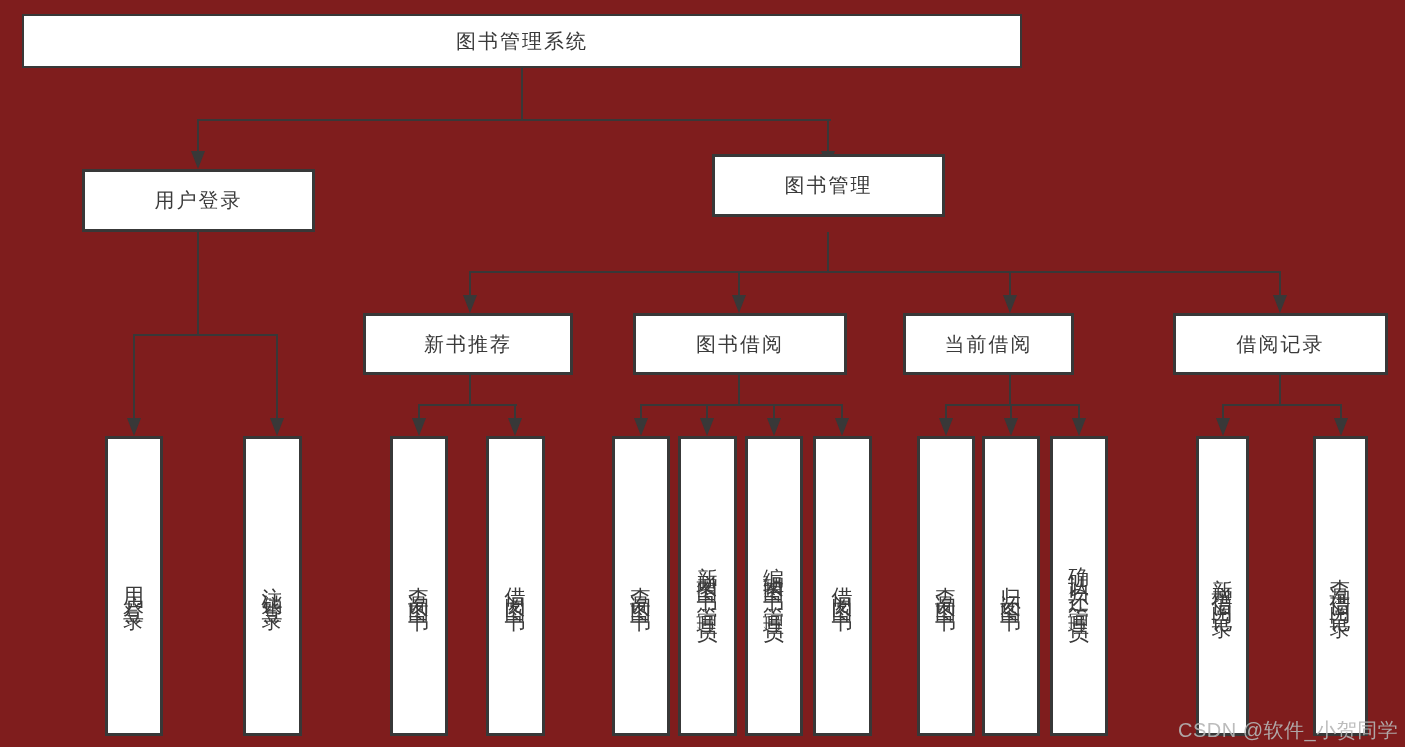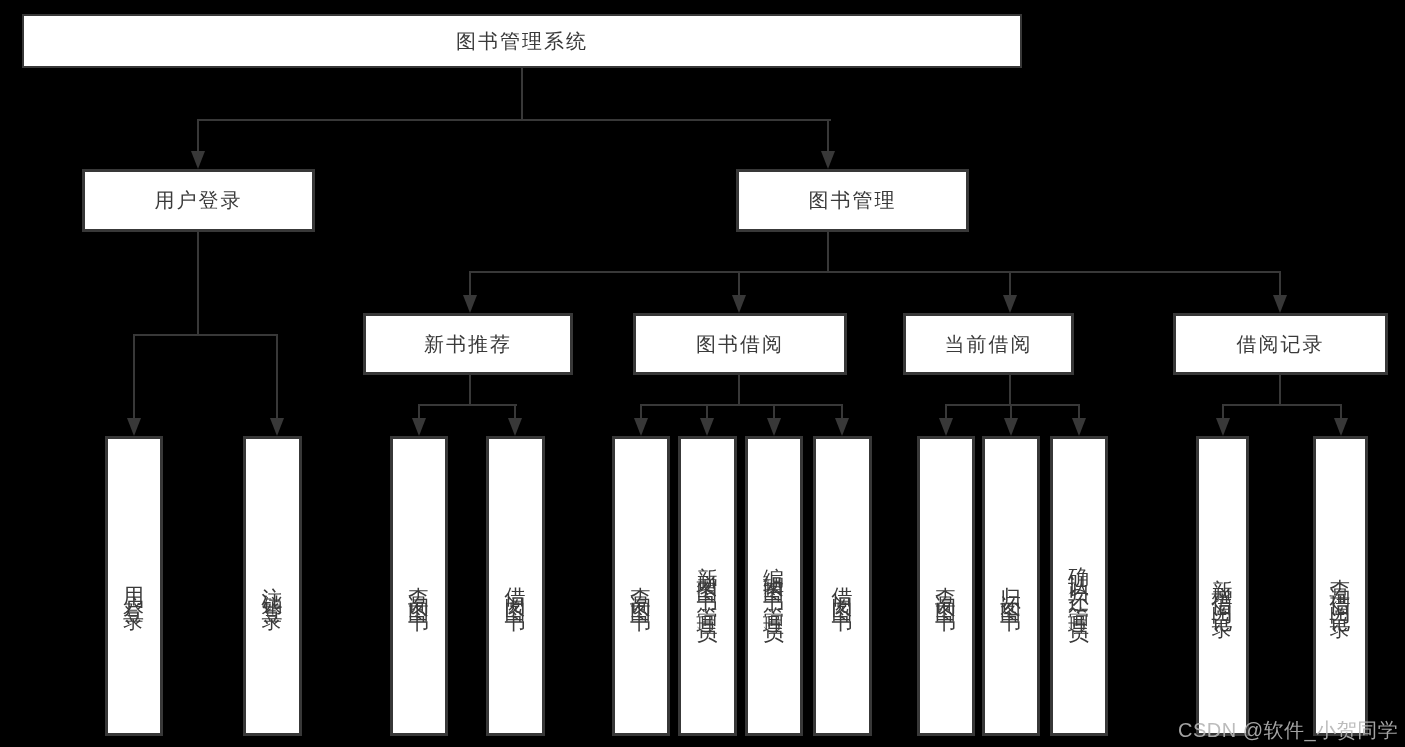--- a/index.html
+++ b/index.html
@@ -5,21 +5,21 @@
   :root{
     --line:#383838;
     --text:#3a3a3a;
   }
   html,body{margin:0;padding:0;background:#ffffff;}
   body{font-family:"Liberation Sans","DejaVu Sans",sans-serif;}
   .canvas{
     position:relative;
     width:1405px;
     height:747px;
-    background:#000000;
+    background:#7f1d1d;
     overflow:hidden;
   }
   .node{
     position:absolute;
     box-sizing:border-box;
     background:#ffffff;
     border:3px solid var(--line);
     color:var(--text);
     display:flex;
     align-items:center;
@@ -76,21 +76,21 @@
   <div class="vline" style="left:521px;top:68px;height:53px;"></div>
   <div class="hline" style="left:197px;top:119px;width:634px;"></div>
   <div class="vline" style="left:197px;top:119px;height:33px;"></div>
   <div class="arr" style="left:191px;top:151px;"></div>
   <div class="vline" style="left:827px;top:119px;height:33px;"></div>
   <div class="arr" style="left:821px;top:151px;"></div>
 
   <div class="node hnode" style="left:82px;top:169px;width:233px;height:63px;">
     <span>用户登录</span>
   </div>
-  <div class="node hnode" style="left:712px;top:169px;width:233px;height:63px;margin-left:24px;">
+  <div class="node hnode" style="left:712px;top:154px;width:233px;height:63px;">
     <span>图书管理</span>
   </div>
 
   <div class="vline" style="left:197px;top:232px;height:104px;"></div>
   <div class="hline" style="left:133px;top:334px;width:145px;"></div>
   <div class="vline" style="left:133px;top:334px;height:84px;"></div>
   <div class="arr" style="left:127px;top:418px;"></div>
   <div class="vline" style="left:276px;top:334px;height:84px;"></div>
   <div class="arr" style="left:270px;top:418px;"></div>
 

